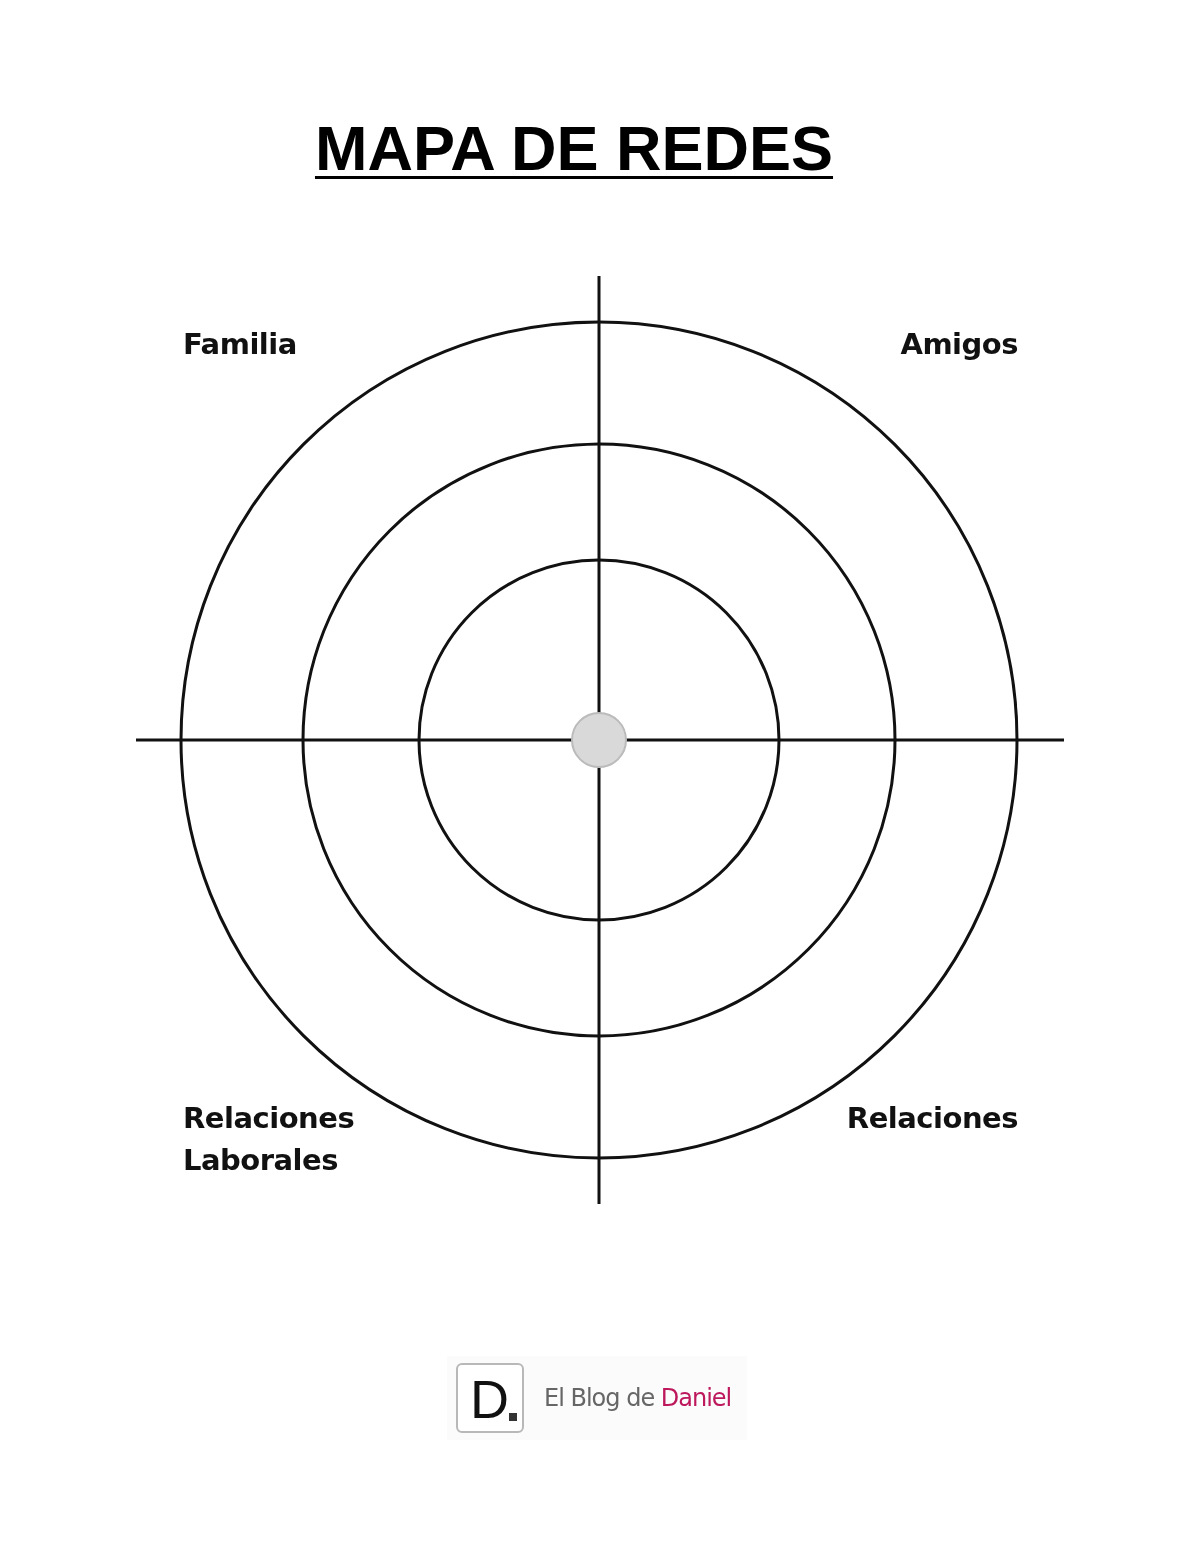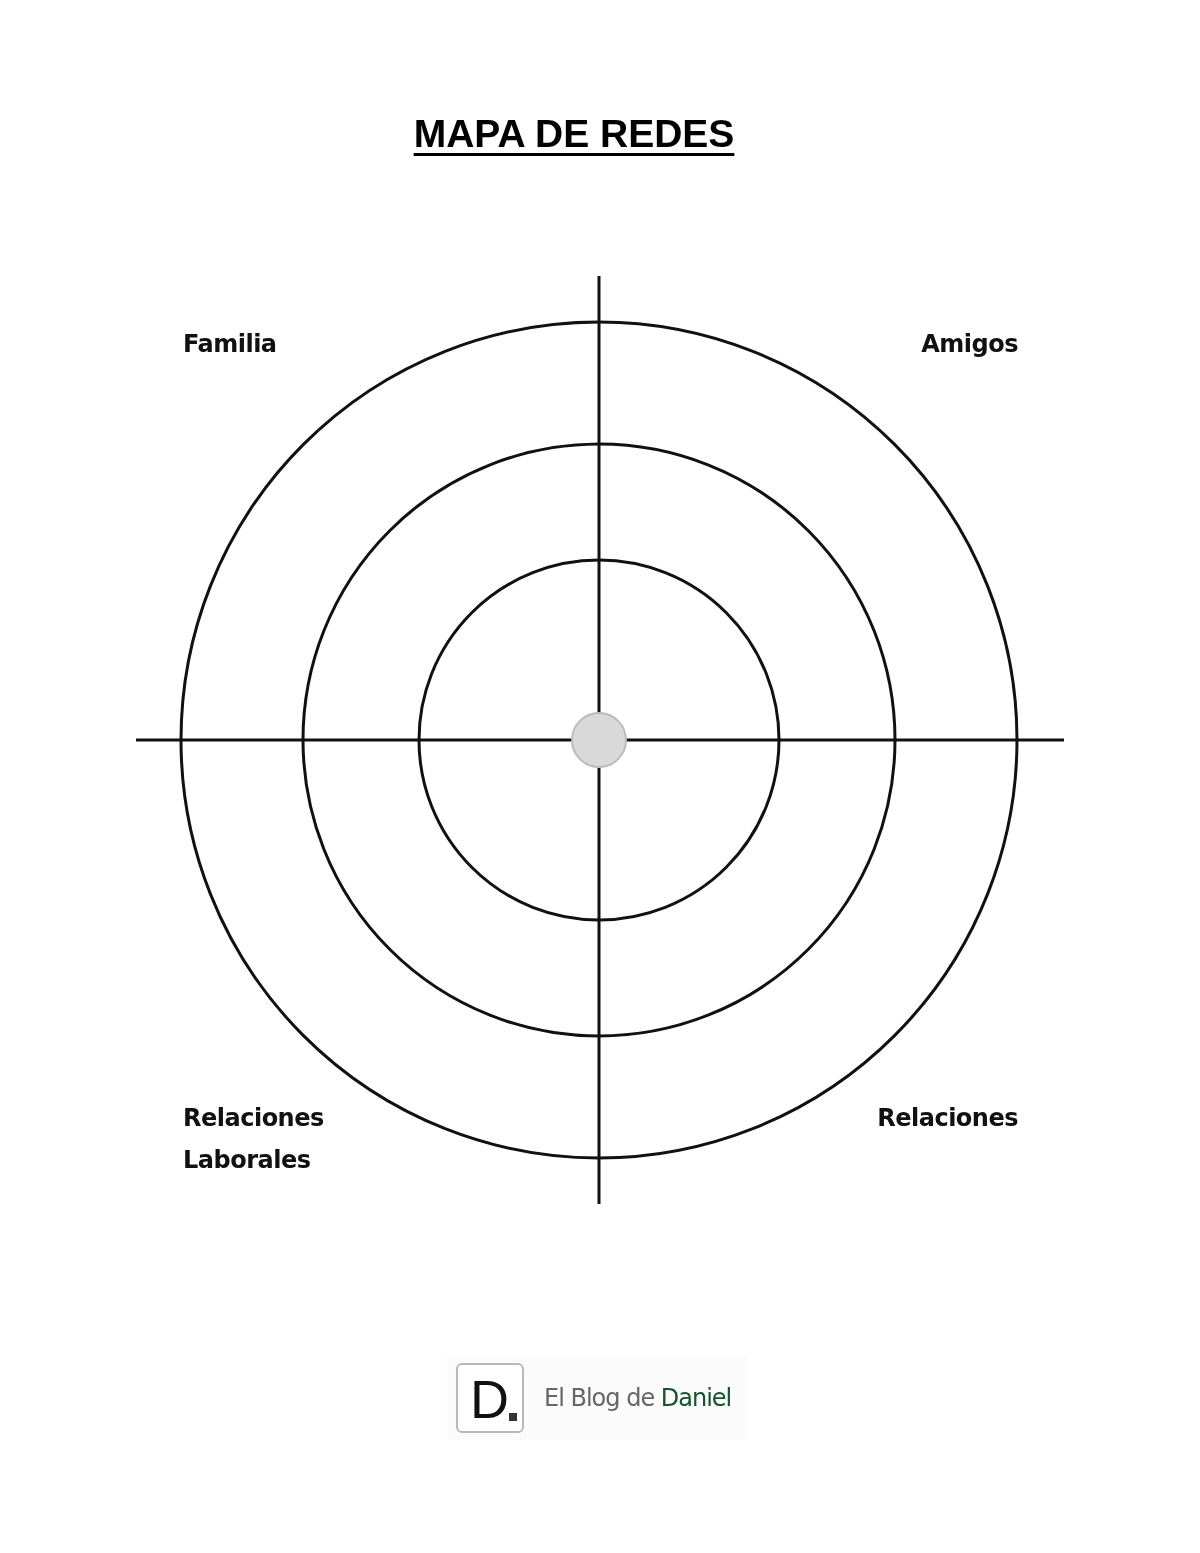--- a/index.html
+++ b/index.html
@@ -1,26 +1,26 @@
 <!DOCTYPE html>
 <html><head>
   <meta charset="utf-8">
   <style>
     html, body { margin: 0; padding: 0; background: #ffffff; }
     body { width: 1200px; height: 1553px; position: relative; overflow: hidden; font-family: "DejaVu Sans", sans-serif; }
     .title {
       position: absolute; left: 0; top: 112px; width: 1148px; text-align: center;
-      font-family: "Liberation Sans", sans-serif; font-weight: bold; font-size: 39px;
+      font-family: "Liberation Sans", sans-serif; font-weight: bold; font-size: 63px;
       color: #000; text-decoration: underline; text-decoration-thickness: 3px; text-underline-offset: 6px;
       letter-spacing: 0px;
     }
     .diagram { position: absolute; left: 0; top: 0; width: 1200px; height: 1553px; }
     .label {
       position: absolute; font-family: "DejaVu Sans", sans-serif; font-weight: bold;
-      font-size: 24px; line-height: 42px; color: #111; letter-spacing: -0.5px;
+      font-size: 29px; line-height: 42px; color: #111; letter-spacing: -0.5px;
     }
     .label.left { text-align: left; }
     .label.right { }
     .label span { display: block; }
     .logo {
       position: absolute; left: 447px; top: 1356px; width: 300px; height: 84px;
       background: #fbfbfb; display: flex; align-items: center;
     }
     .logo-box {
       margin-left: 9px; width: 68px; height: 70px; border: 2px solid #b8b8b8; border-radius: 6px;
@@ -28,21 +28,21 @@
     }
     .logo-letter {
       position: absolute; left: 12px; top: 4px; font-family: "Liberation Sans", sans-serif;
       font-size: 54px; line-height: 60px; color: #111; font-weight: normal;
     }
     .logo-dot { position: absolute; left: 51px; top: 48px; width: 8px; height: 8px; background: #333; }
     .logo-text {
       margin-left: 20px; font-family: "DejaVu Sans", sans-serif; font-size: 24px; color: #666;
       letter-spacing: -1px;
     }
-    .logo-text .strong { color: #14532d; }
+    .logo-text .strong { color: #be185d; }
   </style>
 </head>
 <body>
 
 <div class="title">MAPA DE REDES</div>
 
 <svg class="diagram" width="1200" height="1553" viewBox="0 0 1200 1553" xmlns="http://www.w3.org/2000/svg">
   <g fill="none" stroke="#111111" stroke-width="3">
     <circle cx="599" cy="740" r="418"></circle>
     <circle cx="599" cy="740" r="296"></circle>

